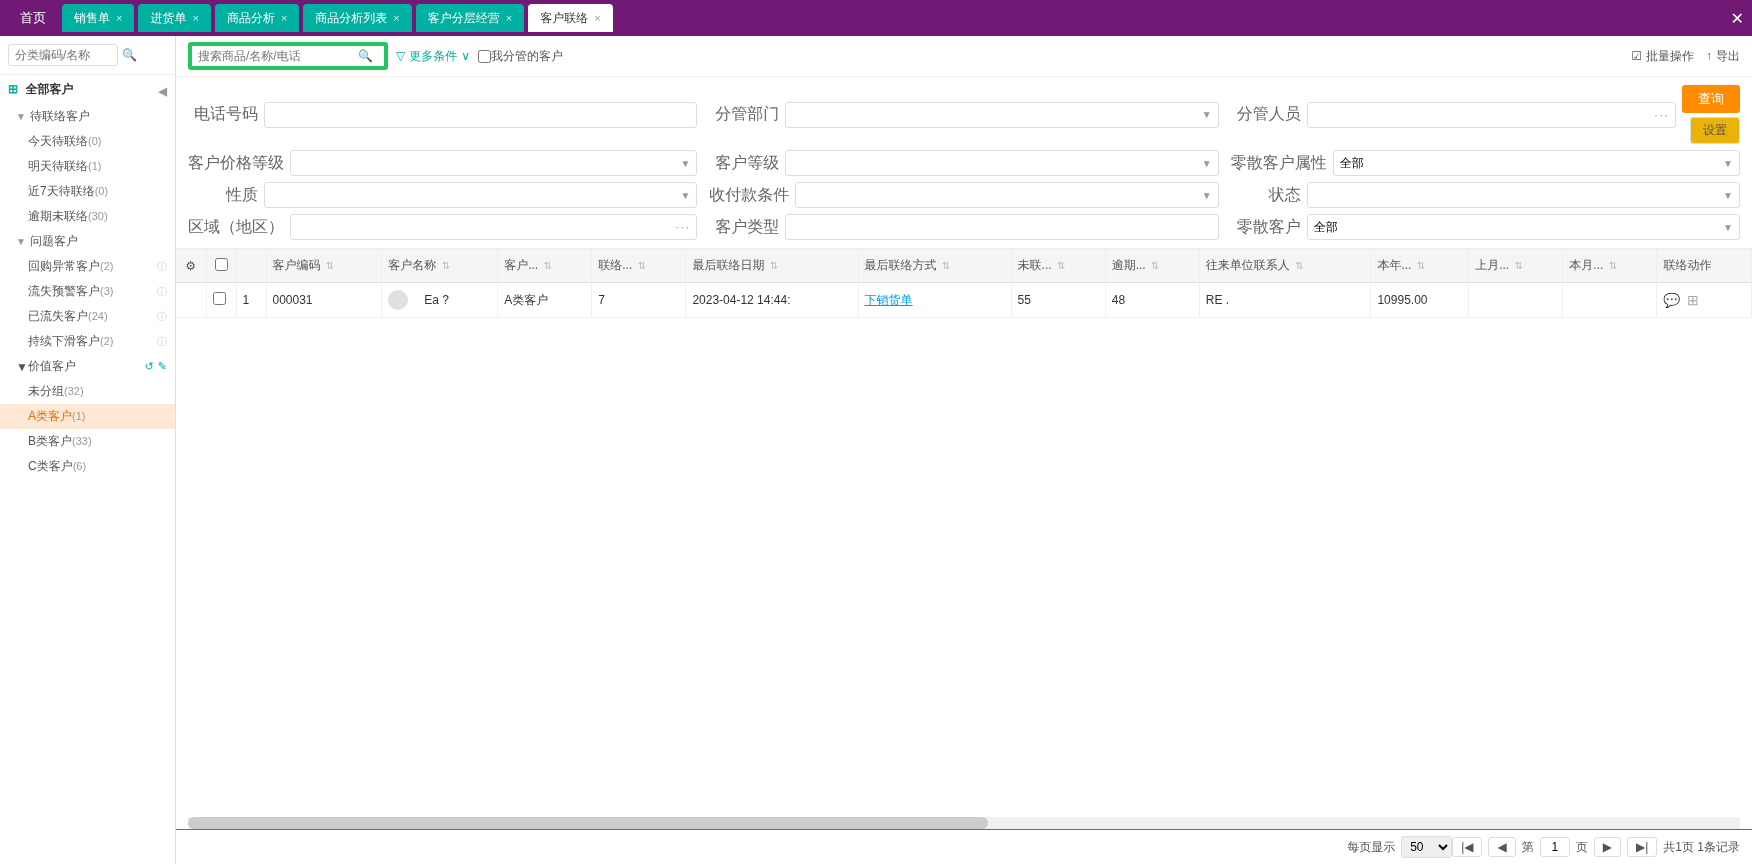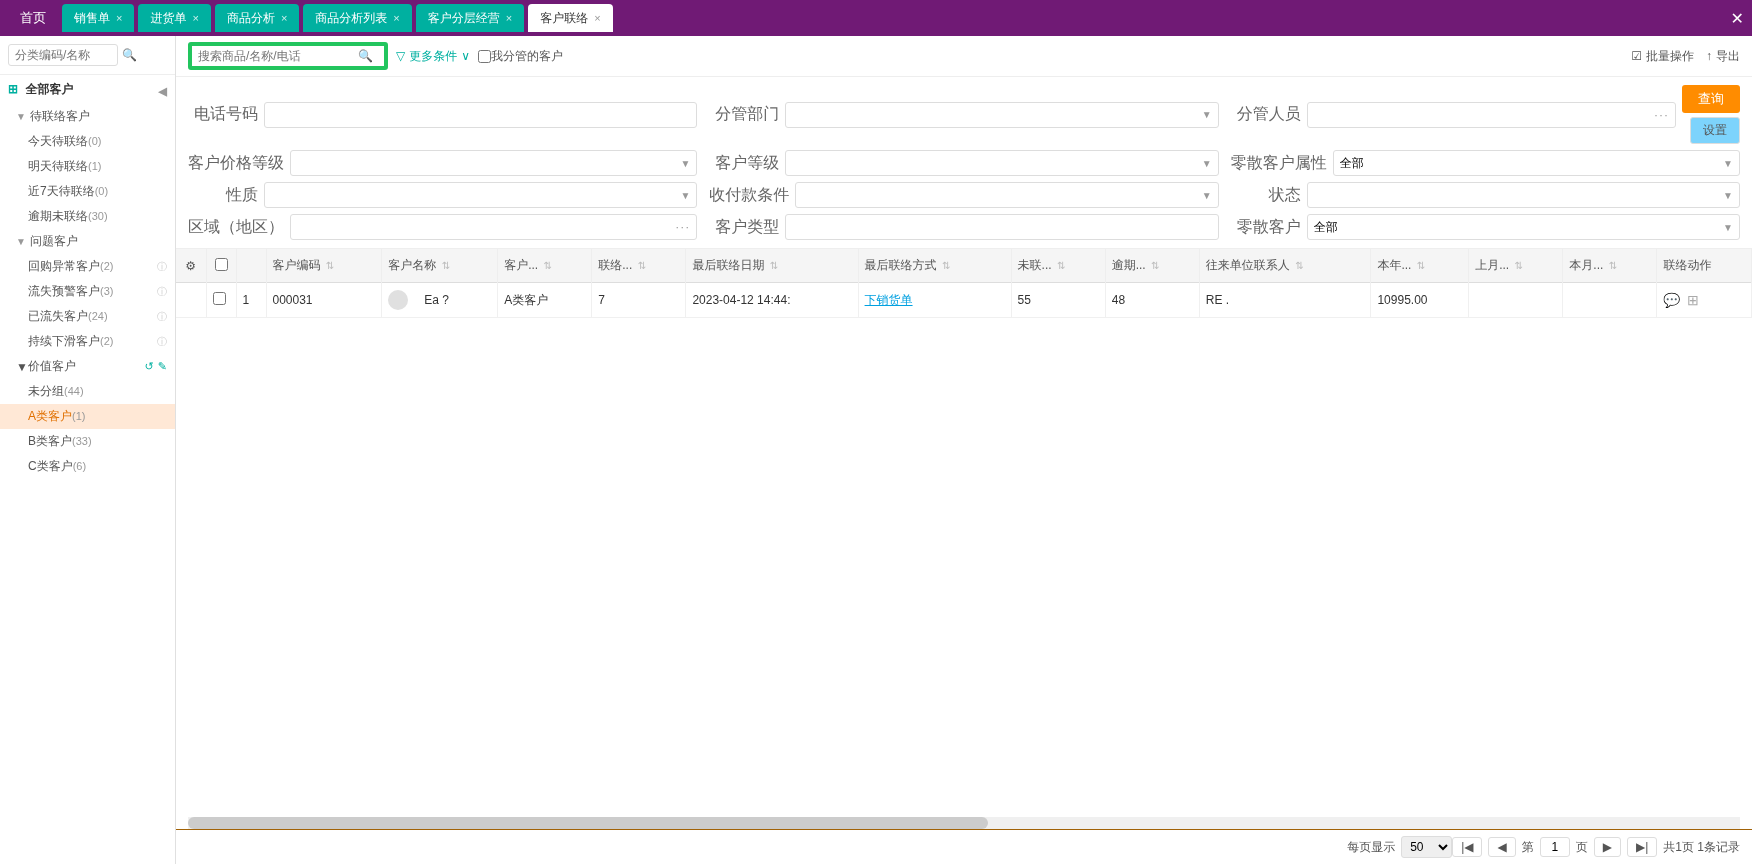--- a/index.html
+++ b/index.html
@@ -254,21 +254,21 @@
     .query-btn {
       background: #ff8c00;
       color: #fff;
       border: none;
       border-radius: 3px;
       padding: 5px 16px;
       cursor: pointer;
       font-size: 13px;
     }
     .settings-btn {
-      background: #7dd3fc;
+      background: #eab308;
       color: #555;
       border: 1px solid #ddd;
       border-radius: 3px;
       padding: 4px 12px;
       cursor: pointer;
       font-size: 12px;
     }
     .filter-buttons {
       display: flex;
       flex-direction: column;
@@ -485,21 +485,21 @@
       <div>
         <div class="sidebar-value-section">
           <span class="triangle">▼</span>
           <span>价值客户</span>
           <div class="actions">
             <span>↺</span>
             <span>✎</span>
           </div>
         </div>
         <div class="sidebar-item">
-          <span>未分组<span class="count">(44)</span></span>
+          <span>未分组<span class="count">(32)</span></span>
         </div>
         <div class="sidebar-item active">
           <span>A类客户<span class="count">(1)</span></span>
         </div>
         <div class="sidebar-item">
           <span>B类客户<span class="count">(33)</span></span>
         </div>
         <div class="sidebar-item">
           <span>C类客户<span class="count">(6)</span></span>
         </div>

